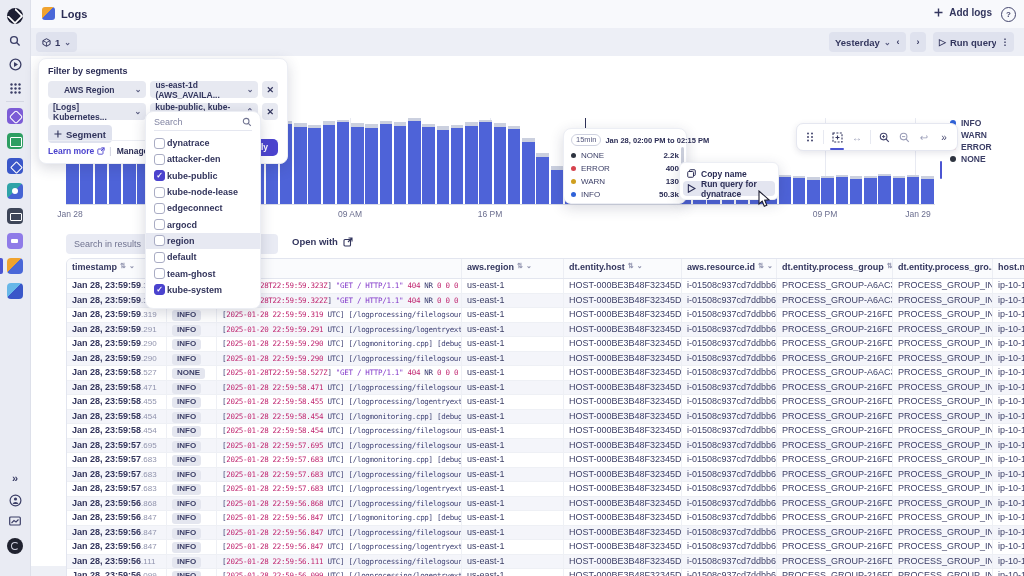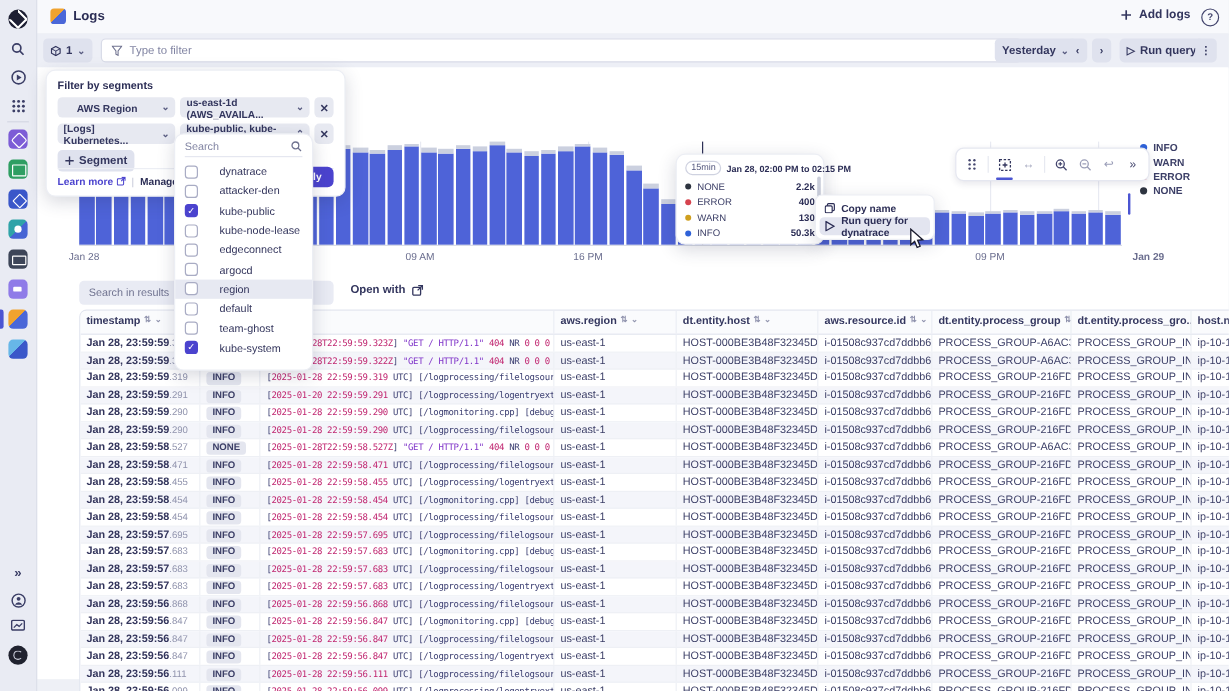--- a/index.html
+++ b/index.html
@@ -79,21 +79,21 @@
   .seg-row{display:flex;gap:4px;margin-bottom:5px;}
   #segment-add{width:64px;height:18px;}
   .seg-foot{position:absolute;left:9px;right:9px;bottom:7px;border-top:1px solid #eceef4;padding-top:5px;
         display:flex;align-items:center;font-size:8.5px;font-weight:bold;}
   .link{color:#4b43ce;}
   #apply-btn{position:absolute;right:0px;bottom:0px;background:#4b43ce;color:#fff;border-radius:5px;
         font-size:8.5px;font-weight:bold;padding:3px 10px 4px;}
   #dropdown{left:145px;top:111px;width:116px;height:198px;z-index:40;padding:5px 0;box-sizing:border-box;}
   #dd-search{display:flex;align-items:center;justify-content:space-between;margin:0 8px 4px;border-bottom:1px solid #e5e7f0;
         padding-bottom:3px;font-size:9px;color:#8285a3;}
-  .dd-item{display:flex;align-items:center;gap:18px;height:16.3px;padding:0 8px;font-size:9px;font-weight:normal;color:#33355c;}
+  .dd-item{display:flex;align-items:center;gap:2px;height:16.3px;padding:0 8px;font-size:9px;font-weight:bold;color:#33355c;}
   .dd-item.hover{background:#e7e9f2;}
   .cbox{width:11px;height:11px;border:1px solid #a9acc4;border-radius:3px;box-sizing:border-box;background:#fff;flex:none;}
   .cbox.on{background:#4b43ce;border-color:#4b43ce;color:#fff;font-size:8px;display:flex;align-items:center;justify-content:center;}
   #tooltip{left:563px;top:128px;width:124px;height:76px;z-index:20;padding:5px 7px;box-sizing:border-box;}
   #tt-head{display:flex;align-items:center;gap:4px;margin-bottom:3px;}
   #tt-chip{border:1px solid #cfd2e0;border-radius:7px;font-size:7.5px;color:#55587e;padding:0 4px;line-height:10px;}
   #tt-range{font-size:7.5px;font-weight:bold;color:#2b2d55;white-space:nowrap;}
   .tt-row{display:flex;align-items:center;gap:5px;font-size:8px;color:#3b3e66;height:13px;}
   .tt-val{margin-left:auto;font-weight:bold;color:#2b2d55;}
   #tt-scroll{position:absolute;right:2px;top:18px;width:3px;height:22px;background:#c9cdda;border-radius:2px;}
@@ -192,26 +192,20 @@
 </div>
 
 <div id="filterbar" class="abs">
   <div class="abs chip" style="left:6px;top:4px;">
     <svg width="9" height="9" viewBox="0 0 10 10">
         <path d="M5 0.8 L9 3 V7 L5 9.2 L1 7 V3 Z" fill="none" stroke="#33365e" stroke-width="1.1"></path>
         <path d="M1 3 L5 5 L9 3 M5 5 V9" fill="none" stroke="#33365e" stroke-width="0.9"></path>
       </svg>
     <span>1</span>
     <span class="chev">⌄</span>
-  </div>
-  <div id="filter-input" class="abs" style="left:54px;top:4px;width:768px;">
-    <svg width="9" height="9" viewBox="0 0 10 10">
-        <path d="M0.5 0.5 H9.5 L6 5 V9 L4 8 V5 Z" fill="none" stroke="#707390" stroke-width="1"></path>
-      </svg>
-    <span>Type to filter</span>
   </div>
   <div class="abs chip" style="left:799px;top:4px;">
     <span>Yesterday</span>
     <span class="chev">⌄</span>
   </div>
   <div class="abs sq-btn" style="left:860px;top:4px;">‹</div>
   <div class="abs sq-btn" style="left:880px;top:4px;">›</div>
   <div class="abs chip" style="left:903px;top:4px;">
     <span style="font-size:9px;">▷</span>
     <span>Run query</span>
@@ -681,21 +675,21 @@
           <div class="td" style="width: 100px; flex: 0 0 auto;">PROCESS_GROUP_INSTANC...</div>
           <div class="td" style="width: 50px; flex: 0 0 auto;">ip-10-178-</div>
         </div>
       </div>
 
   </div>
 <div class="tick-label abs" style="left: 40px;">Jan 28</div>
     <div class="tick-label abs" style="left: 320px;">09 AM</div>
     <div class="tick-label abs" style="left: 460px;">16 PM</div>
     <div class="tick-label abs" style="left: 795px; text-align: center;">09 PM</div>
-    <div class="tick-label abs" style="left: 927px; font-weight: bold;">Jan 29</div>
+    <div class="tick-label abs" style="left: 888px;">Jan 29</div>
     <div class="legend-item" style="top: 62px;">
       <span class="dot" style="background:#2f62d8"></span>
       <span>INFO</span>
     </div>
     <div class="legend-item" style="top: 74px;">
       <span class="dot" style="background:#cf9f1f"></span>
       <span>WARN</span>
     </div>
     <div class="legend-item" style="top: 86px;">
       <span class="dot" style="background:#d6434e"></span>

